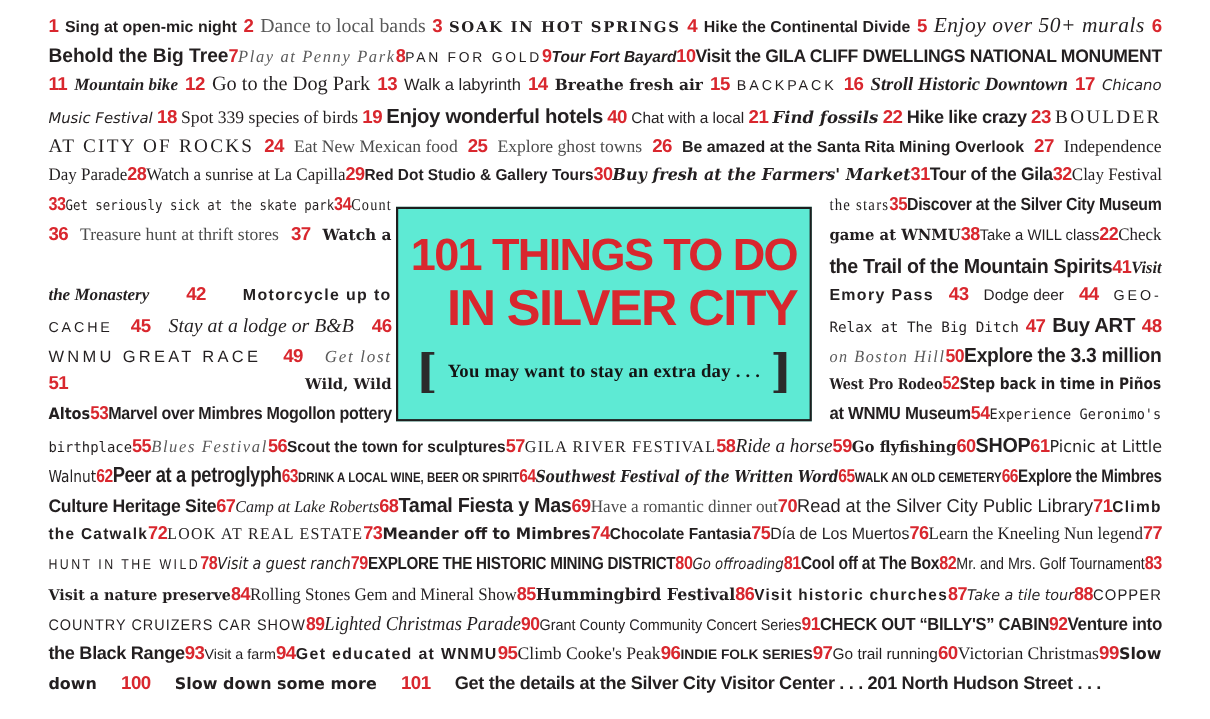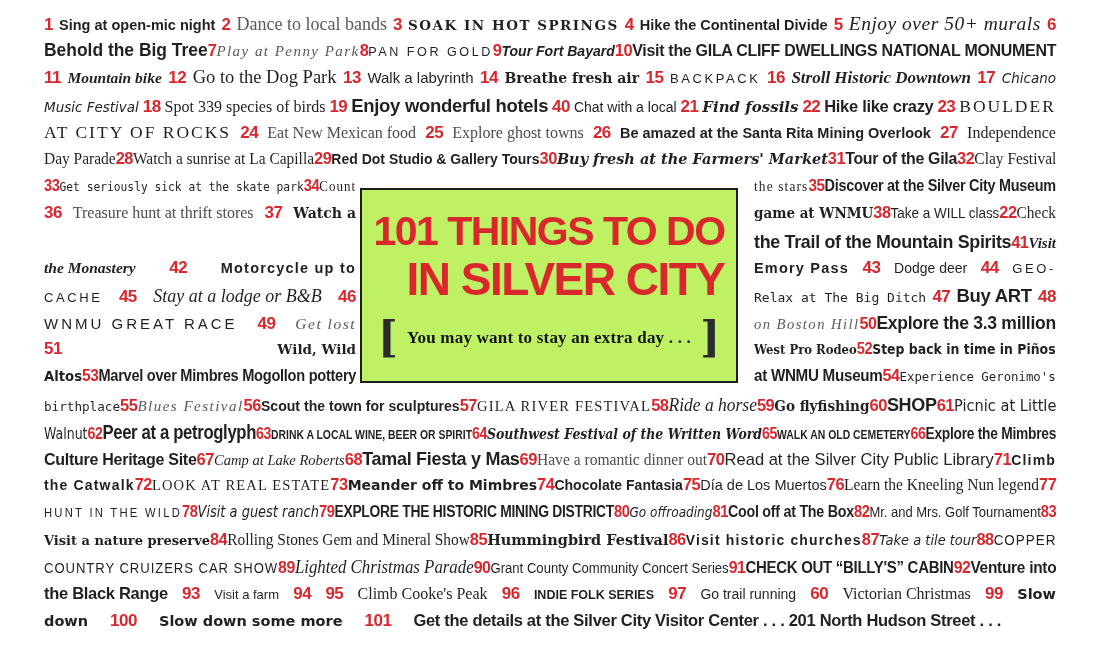--- a/index.html
+++ b/index.html
@@ -54,21 +54,21 @@
   .s-capswide{font:400 15px "Liberation Sans",sans-serif;letter-spacing:3px}
   .s-capslight{font:400 14px "Liberation Sans",sans-serif;letter-spacing:1px}
   .s-si18{font:italic 400 18px "Liberation Serif",serif}
   .s-si15{font:italic 400 15px "Liberation Serif",serif}
   .s-scrb15{font:italic 700 15px "DejaVu Serif",serif}
   .s-cn12{font:700 12.5px "Liberation Sans",sans-serif}
   .s-round15{font:400 15px "DejaVu Sans",sans-serif}
   .s-black15{font:700 15px "DejaVu Serif",serif}
 
   
-  .center-box{position:absolute;left:360px;top:188px;width:378px;height:195px;background:#bef264;
+  .center-box{position:absolute;left:360px;top:188px;width:378px;height:195px;background:#5eead4;
               border:2px solid #1e1e1e;box-sizing:border-box;text-align:center;padding-top:18px;z-index:5;}
   .box-title1{font:800 41px "Liberation Sans",sans-serif;color:var(--red);line-height:46px;letter-spacing:-1.5px;white-space:nowrap;}
   .box-title2{font:800 46px "Liberation Sans",sans-serif;color:var(--red);line-height:50px;letter-spacing:-1.5px;white-space:nowrap;padding-left:33px;}
   .box-sub{display:flex;align-items:center;justify-content:space-between;margin-top:10px;padding:0 16px;height:48px;white-space:nowrap;}
   .bracket{font:700 42px "DejaVu Serif",serif;color:#2b2b2b;line-height:42px;}
   .sub-text{font:700 17px "Liberation Serif",serif;color:#141414;letter-spacing:.2px;}
 </style>
 </head>
 <body>
 
@@ -352,20 +352,21 @@
         <span class="num">91</span>
         <span class="seg s-cb16">CHECK OUT “BILLY'S” CABIN</span>
         <span class="num">92</span>
         <span class="seg s-cb17">Venture into</span>
       </div>
       <div class="line fit">
         <span class="seg s-cb17">the Black Range</span>
         <span class="num">93</span>
         <span class="seg s-cl13">Visit a farm</span>
         <span class="num">94</span>
+        <span class="seg s-bsp15">Get educated at WNMU</span>
         <span class="num">95</span>
         <span class="seg s-srf16">Climb Cooke's Peak</span>
         <span class="num">96</span>
         <span class="seg s-cn12">INDIE FOLK SERIES</span>
         <span class="num">97</span>
         <span class="seg s-cl14">Go trail running</span>
         <span class="num">60</span>
         <span class="seg s-srf16">Victorian Christmas</span>
         <span class="num">99</span>
         <span class="seg s-hb14">Slow</span>

